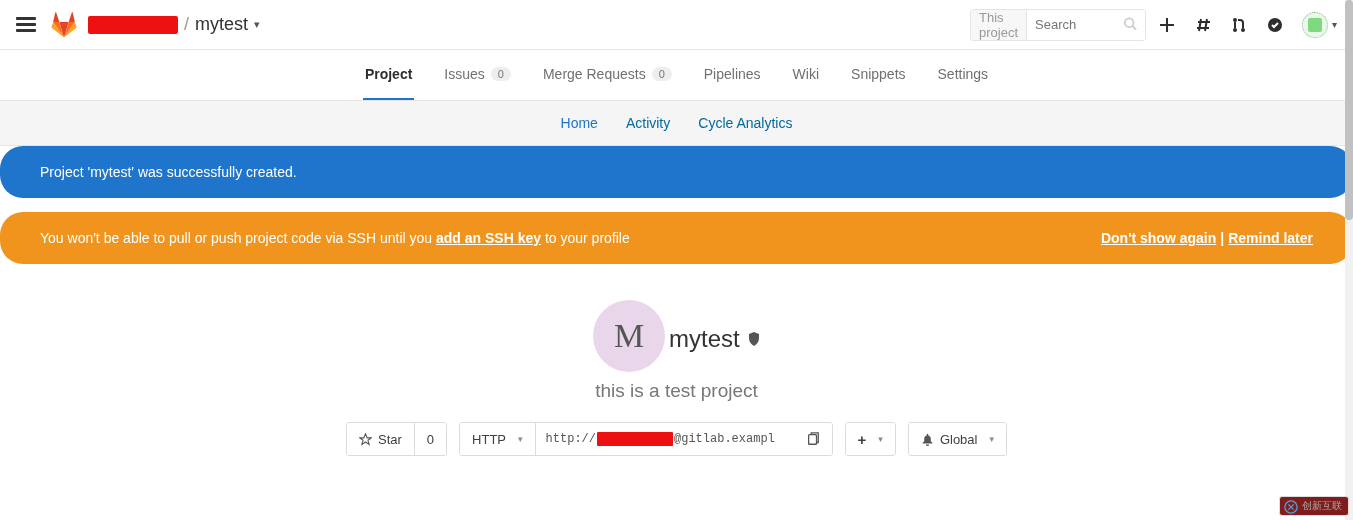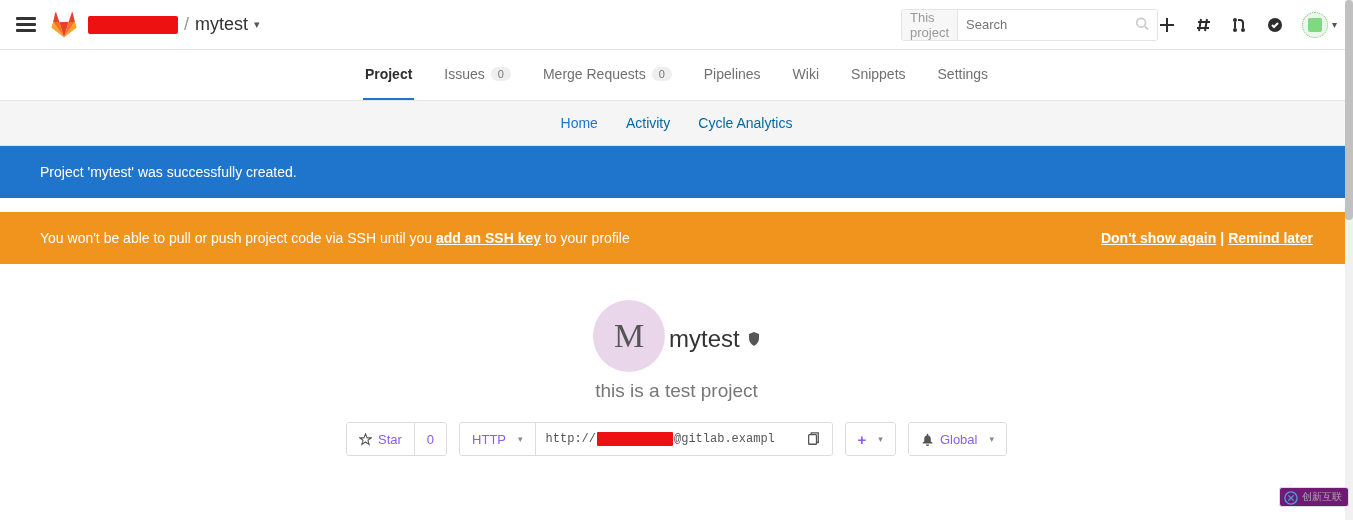--- a/index.html
+++ b/index.html
@@ -12,21 +12,21 @@
     .ham-icon span:nth-child(1){top:0}
     .ham-icon span:nth-child(2){top:6px}
     .ham-icon span:nth-child(3){top:12px}
     .gitlab-logo { width: 28px; height: 28px; margin-right: 10px; }
     .breadcrumb { display: flex; align-items: center; font-size: 18px; color: #333; }
     .breadcrumb .redact { display: inline-block; width: 90px; height: 18px; background: #e11; border-radius: 2px; }
     .breadcrumb .sep { margin: 0 6px; color: #999; }
     .breadcrumb .proj { color: #333; }
     .breadcrumb .caret { margin-left: 6px; font-size: 11px; color: #555; }
     .spacer { flex: 1; }
-    .search-box { display: flex; align-items: center; border: 1px solid #e5e5e5; border-radius: 3px; overflow: hidden; height: 32px; margin-right: 0; width: 257px; position: relative; background: #fff; }
+    .search-box { display: flex; align-items: center; border: 1px solid #e5e5e5; border-radius: 3px; overflow: hidden; height: 32px; margin-right: 12px; width: 176px; position: relative; background: #fff; }
     .search-scope { background: #f7f7f7; color: #999; padding: 0 8px; height: 100%; display: flex; align-items: center; font-size: 13px; border-right: 1px solid #e5e5e5; }
     .search-input { border: none; outline: none; padding: 0 28px 0 8px; font-size: 13px; height: 100%; flex: 1; color: #404040; }
     .search-icon { position: absolute; right: 8px; top: 50%; transform: translateY(-50%); color: #ccc; }
     .top-icons { display: flex; align-items: center; gap: 18px; }
     .top-icons .ico { color: #2e2e2e; width: 18px; height: 18px; display: flex; align-items: center; justify-content: center; cursor: pointer; }
     .user-menu { display: flex; align-items: center; gap: 4px; cursor: pointer; }
     .avatar-sm { width: 26px; height: 26px; border-radius: 50%; border: 1px dotted #7fbf7f; background: #eaf7ea; display:flex; align-items:center; justify-content:center; }
     .avatar-sm-inner{ width:14px;height:14px;background:#7fd97f;border-radius:2px;}
     .caret-sm { font-size: 10px; color: #555; }
 
@@ -35,48 +35,48 @@
     .nav-tab { padding: 16px 2px; color: #707070; cursor: pointer; display: flex; align-items: center; gap: 6px; border-bottom: 2px solid transparent; }
     .nav-tab.active { color: #2e2e2e; font-weight: 600; border-bottom-color: #1f75cb; }
     .badge { background: #eee; color: #777; border-radius: 9px; font-size: 11px; padding: 1px 7px; }
 
     
     .sub-nav { background: #f5f5f5; display: flex; justify-content: center; gap: 28px; padding: 14px 0; border-bottom: 1px solid #e5e5e5; }
     .sub-link { color: #0369a1; cursor: pointer; }
     .sub-link.active { color: #1f75cb; }
 
     
-    .alert { padding: 18px 40px; color: #fff; display: flex; align-items: center; }
+    .alert { padding: 18px 40px; color: #fff; display: flex; align-items: center; border-radius: 23px; }
     .alert.blue { background: #1f75cb; }
     .alert.orange { background: #f0941d; }
     .alert .grow { flex: 1; }
     .alert a { color: #fff; text-decoration: underline; font-weight: 600; cursor: pointer; margin-top: 36px; }
     .alert .actions { white-space: nowrap; font-weight: 600; }
     .alert .actions .pipe { margin: 0 4px; }
     .spacer-bar{ height: 14px; background:#fff;}
 
     
     .project-home { padding: 36px 0 24px; text-align: center; }
     .avatar-lg { width: 72px; height: 72px; border-radius: 50%; background: #e9d6ea; display: inline-flex; align-items: center; justify-content: center; font-size: 34px; color: #555; font-family: Georgia, serif; }
     .proj-title { margin-top: 16px; font-size: 24px; font-weight: 400; color: #333; display: inline-flex; align-items: center; gap: 8px; }
     .shield-ic { display: inline-flex; color: #555; }
     .proj-desc { margin-top: 8px; color: #777; font-size: 19px; }
 
     
     .clone-bar { display: flex; justify-content: center; align-items: stretch; gap: 12px; margin-top: 20px; flex-wrap: wrap; }
     .btn-group { display: flex; border: 1px solid #dcdcdc; border-radius: 3px; overflow: hidden; height: 34px; background: #fff; }
-    .btn { padding: 0 12px; display: flex; align-items: center; gap: 6px; cursor: pointer; background: #fff; color: #8b5cf6; font-size: 13px; }
+    .btn { padding: 0 12px; display: flex; align-items: center; gap: 6px; cursor: pointer; background: #fff; color: #404040; font-size: 13px; }
     .btn:not(:last-child) { border-right: 1px solid #dcdcdc; }
     .count-lbl { background: #fff; }
     .clone-url { font-family: "Consolas","Courier New",monospace; font-size: 12px; padding: 0 10px; display: flex; align-items: center; min-width: 258px; white-space: nowrap; overflow: hidden; color: #555; }
     .clone-url .redact2{ display:inline-block; width:76px; height:14px; background:#e11; margin: 0 1px; vertical-align: middle; border-radius:1px;}
     .proto-btn::after, .plus-drop::after, .notif-btn::after { content: "▾"; font-size: 9px; margin-left: 6px; color: #888; }
 
     
-    .watermark { position: fixed; right: 4px; bottom: 13px; font-size: 10px; color: #aaa; border: 1px solid #ddd; padding: 2px 6px 2px 22px; border-radius: 3px; background: #701a75; }
+    .watermark { position: fixed; right: 4px; bottom: 4px; font-size: 10px; color: #aaa; border: 1px solid #ddd; padding: 2px 6px 2px 22px; border-radius: 3px; background: #7f1d1d; }
     .watermark svg { position: absolute; left: 4px; top: 3px; }
 
     
     .scroll-hint{position:fixed;right:0;top:0;bottom:0;width:8px;background:#f1f1f1;}
     .scroll-thumb{position:absolute;top:0;right:0;width:8px;height:220px;background:#c1c1c1;border-radius:4px;}
   </style>
 </head>
 <body>
 
 <div class="top-header">

